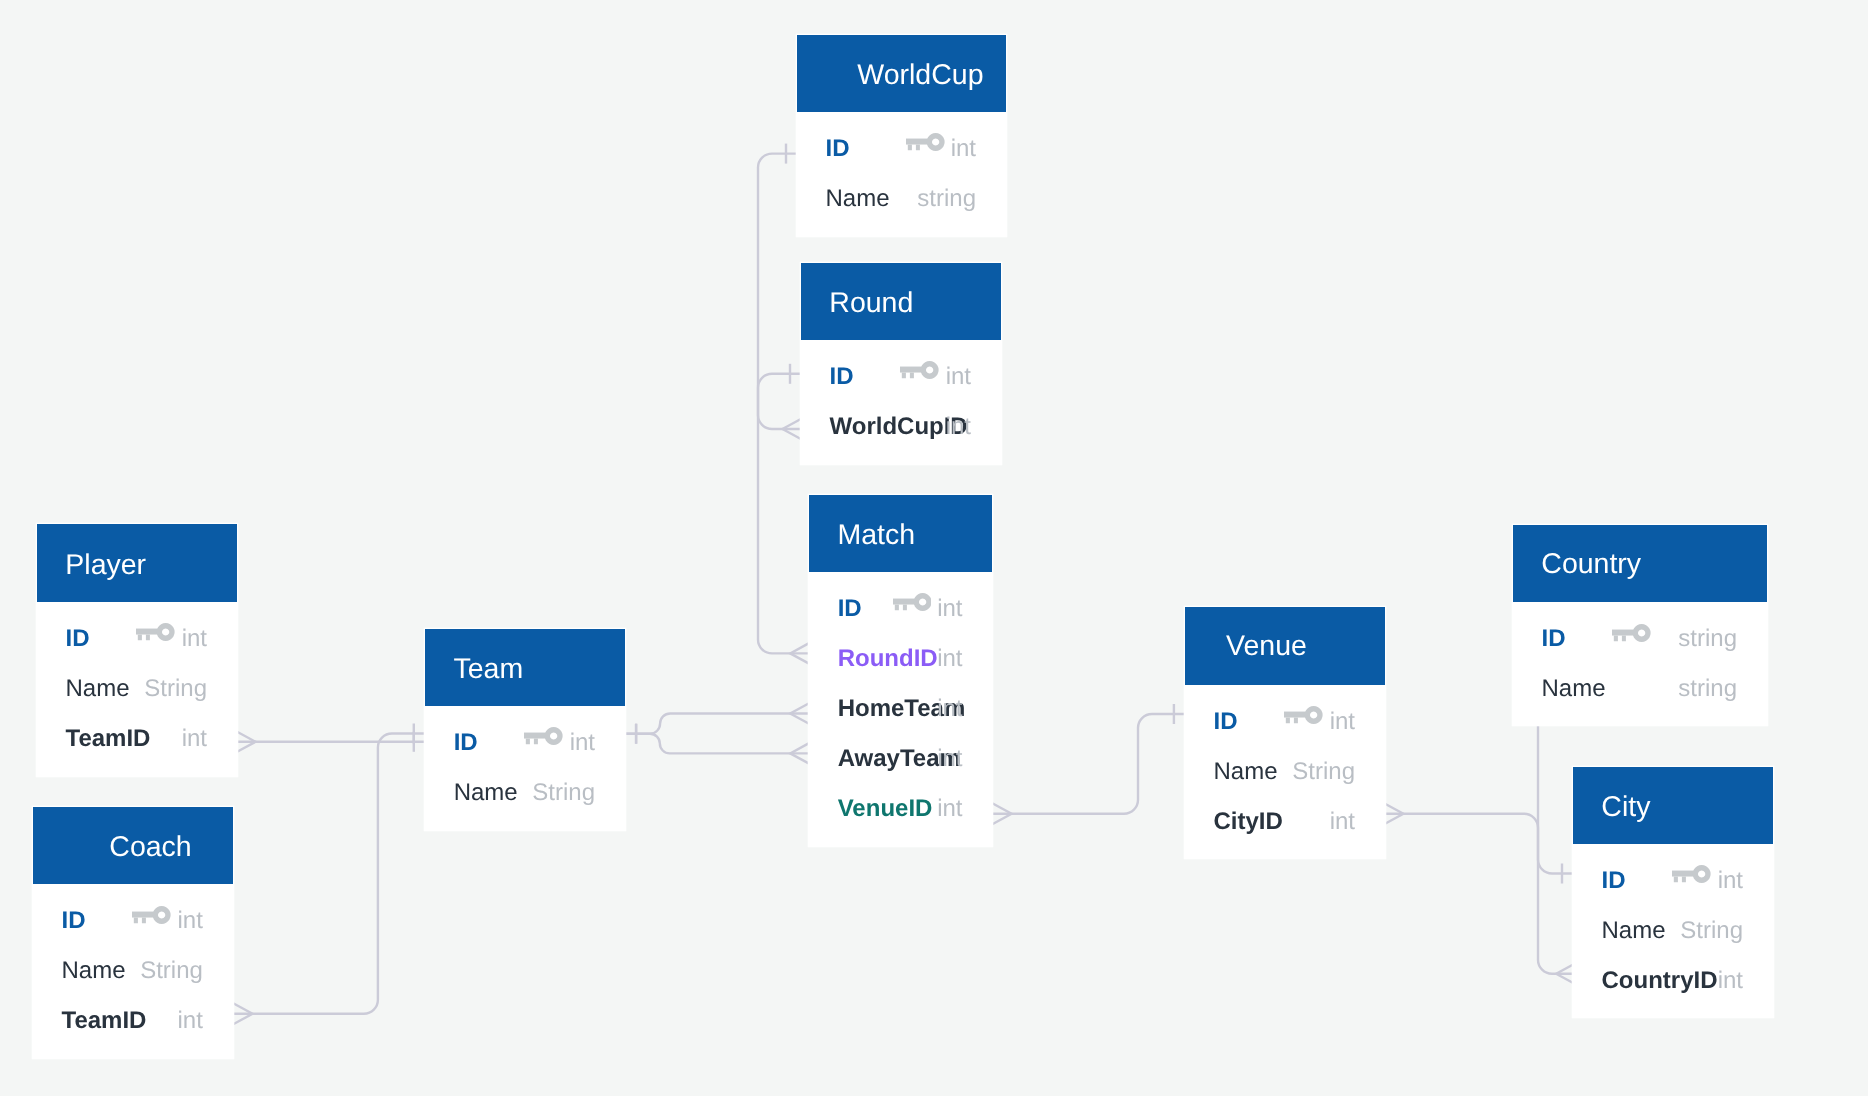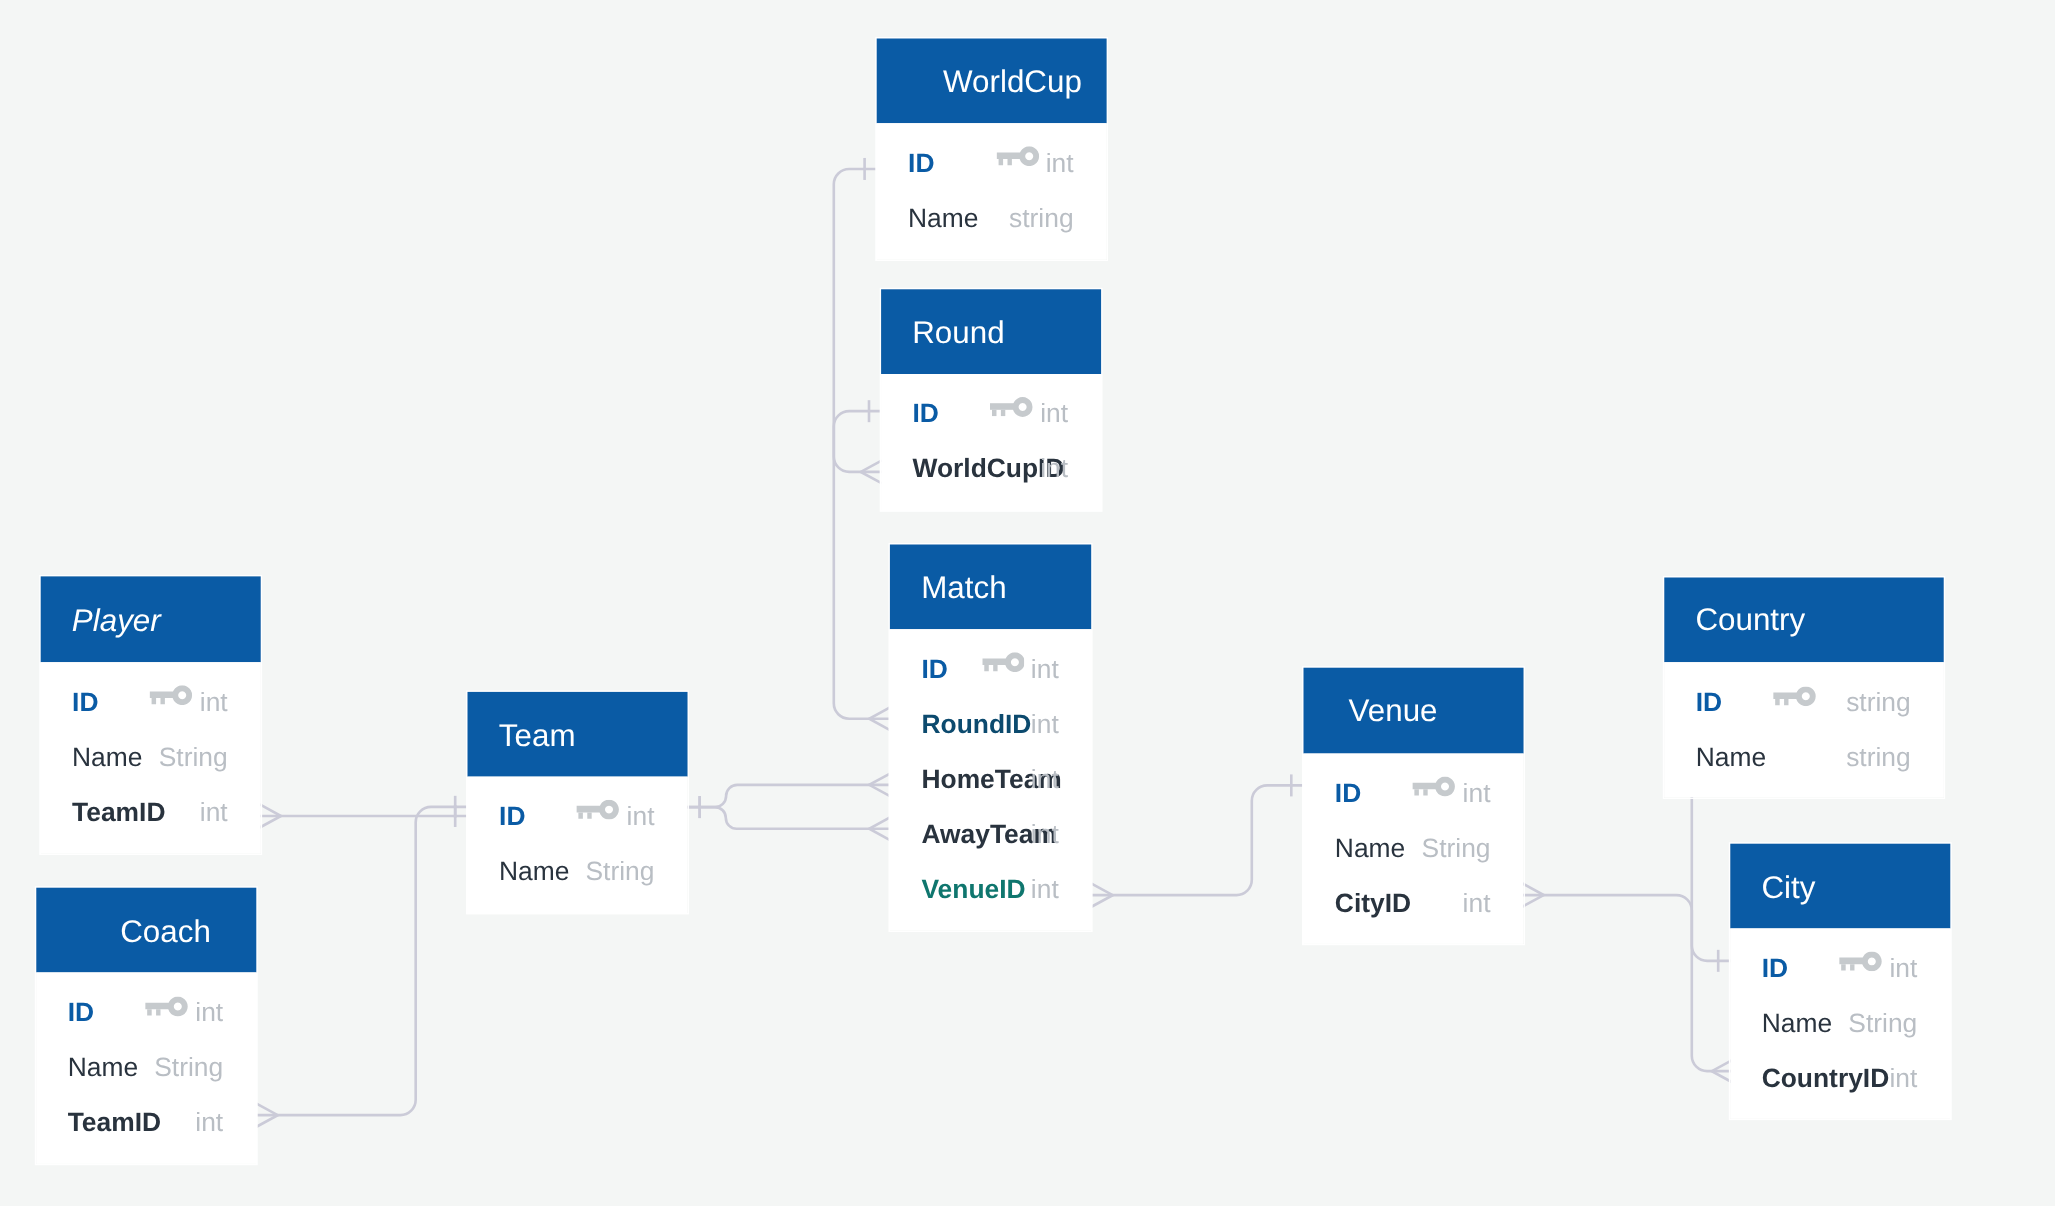--- a/index.html
+++ b/index.html
@@ -108,32 +108,32 @@
       <div class="entity-title" style="left: 28.3px; top: 26.18px;">Match</div>
       <div class="entity-body" style="top: 77px; background: rgb(255, 255, 255);"></div>
       <div class="fname pk" style="left: 28.5px; top: 101.87px; color: rgb(10, 91, 165);">ID</div>
       <div class="ftype" style="right: 30px; top: 101.87px; color: rgb(185, 190, 196);">int</div>
       <div class="keyicon" style="left: 83.5px; top: 98.25px;"><svg width="38.65" height="18" viewBox="0 0 38.65 18">
           <path fill="#c6cacd" d="M0 5.55 H24 V11.55 H0 Z"></path>
           <path fill="#c6cacd" d="M1.8 11.55 H5.9 V17.25 H1.8 Z"></path>
           <path fill="#c6cacd" d="M9.9 11.55 H13.9 V17.25 H9.9 Z"></path>
           <path fill="#c6cacd" fill-rule="evenodd" d="M29.65 0 a9 9 0 1 1 -0.001 0 ZM29.65 5.4 a3.6 3.6 0 1 0 0.001 0 Z"></path>
         </svg></div>
-      <div class="fname fk" style="left: 28.5px; top: 151.87px; color: #0c4a6e;">RoundID</div>
+      <div class="fname fk" style="left: 28.5px; top: 151.87px; color: #8b5cf6;">RoundID</div>
       <div class="ftype" style="right: 30px; top: 151.87px; color: rgb(185, 190, 196);">int</div>
       <div class="fname fk" style="left: 28.5px; top: 201.87px; color: rgb(41, 51, 62);">HomeTeam</div>
       <div class="ftype" style="right: 30px; top: 201.87px; color: rgb(185, 190, 196);">int</div>
       <div class="fname fk" style="left: 28.5px; top: 251.87px; color: rgb(41, 51, 62);">AwayTeam</div>
       <div class="ftype" style="right: 30px; top: 251.87px; color: rgb(185, 190, 196);">int</div>
       <div class="fname fk" style="left: 28.5px; top: 301.87px; color: #0f766e;">VenueID</div>
       <div class="ftype" style="right: 30px; top: 301.87px; color: rgb(185, 190, 196);">int</div>
     </div>
     <div class="entity" style="left: 37px; top: 524px; width: 200px; height: 252px;">
       <div class="entity-head" style="height: 78px; background: rgb(10, 91, 165);"></div>
-      <div class="entity-title" style="left: 28.3px; top: 26.88px; font-style: italic;">Player</div>
+      <div class="entity-title" style="left: 28.3px; top: 26.88px;">Player</div>
       <div class="entity-body" style="top: 78px; background: rgb(255, 255, 255);"></div>
       <div class="fname pk" style="left: 28.5px; top: 102.87px; color: rgb(10, 91, 165);">ID</div>
       <div class="ftype" style="right: 30px; top: 102.87px; color: rgb(185, 190, 196);">int</div>
       <div class="keyicon" style="left: 99.2px; top: 99.25px;"><svg width="38.65" height="18" viewBox="0 0 38.65 18">
           <path fill="#c6cacd" d="M0 5.55 H24 V11.55 H0 Z"></path>
           <path fill="#c6cacd" d="M1.8 11.55 H5.9 V17.25 H1.8 Z"></path>
           <path fill="#c6cacd" d="M9.9 11.55 H13.9 V17.25 H9.9 Z"></path>
           <path fill="#c6cacd" fill-rule="evenodd" d="M29.65 0 a9 9 0 1 1 -0.001 0 ZM29.65 5.4 a3.6 3.6 0 1 0 0.001 0 Z"></path>
         </svg></div>
       <div class="fname" style="left: 28.5px; top: 152.87px; color: rgb(41, 51, 62);">Name</div>

